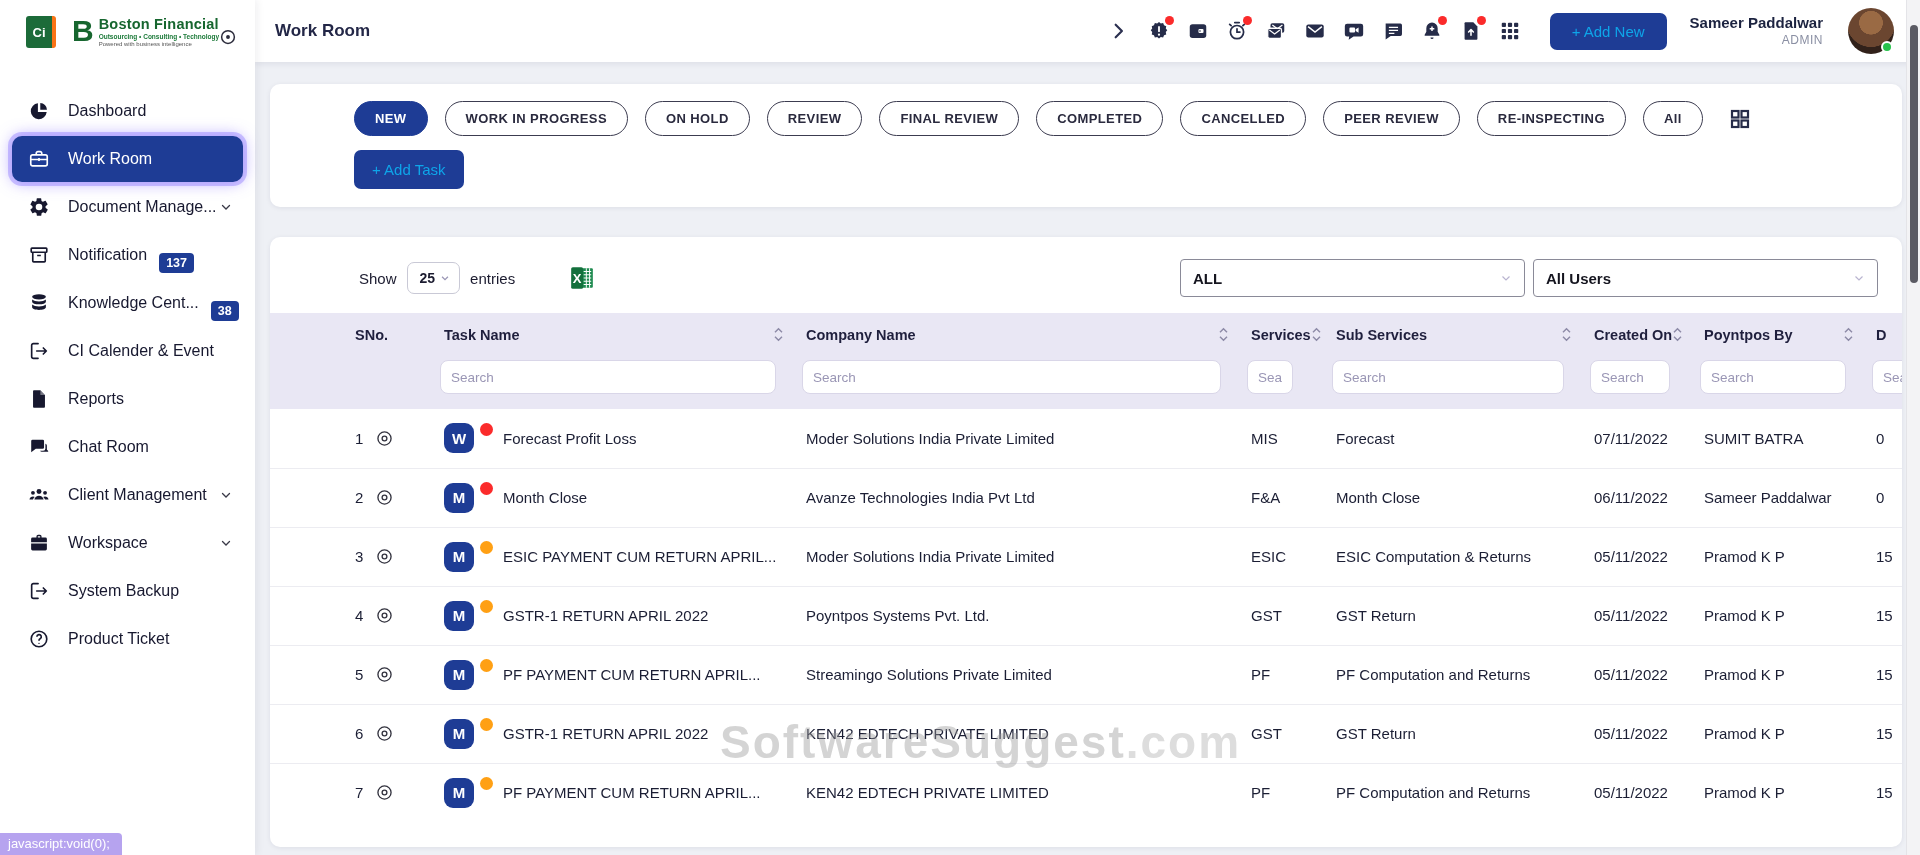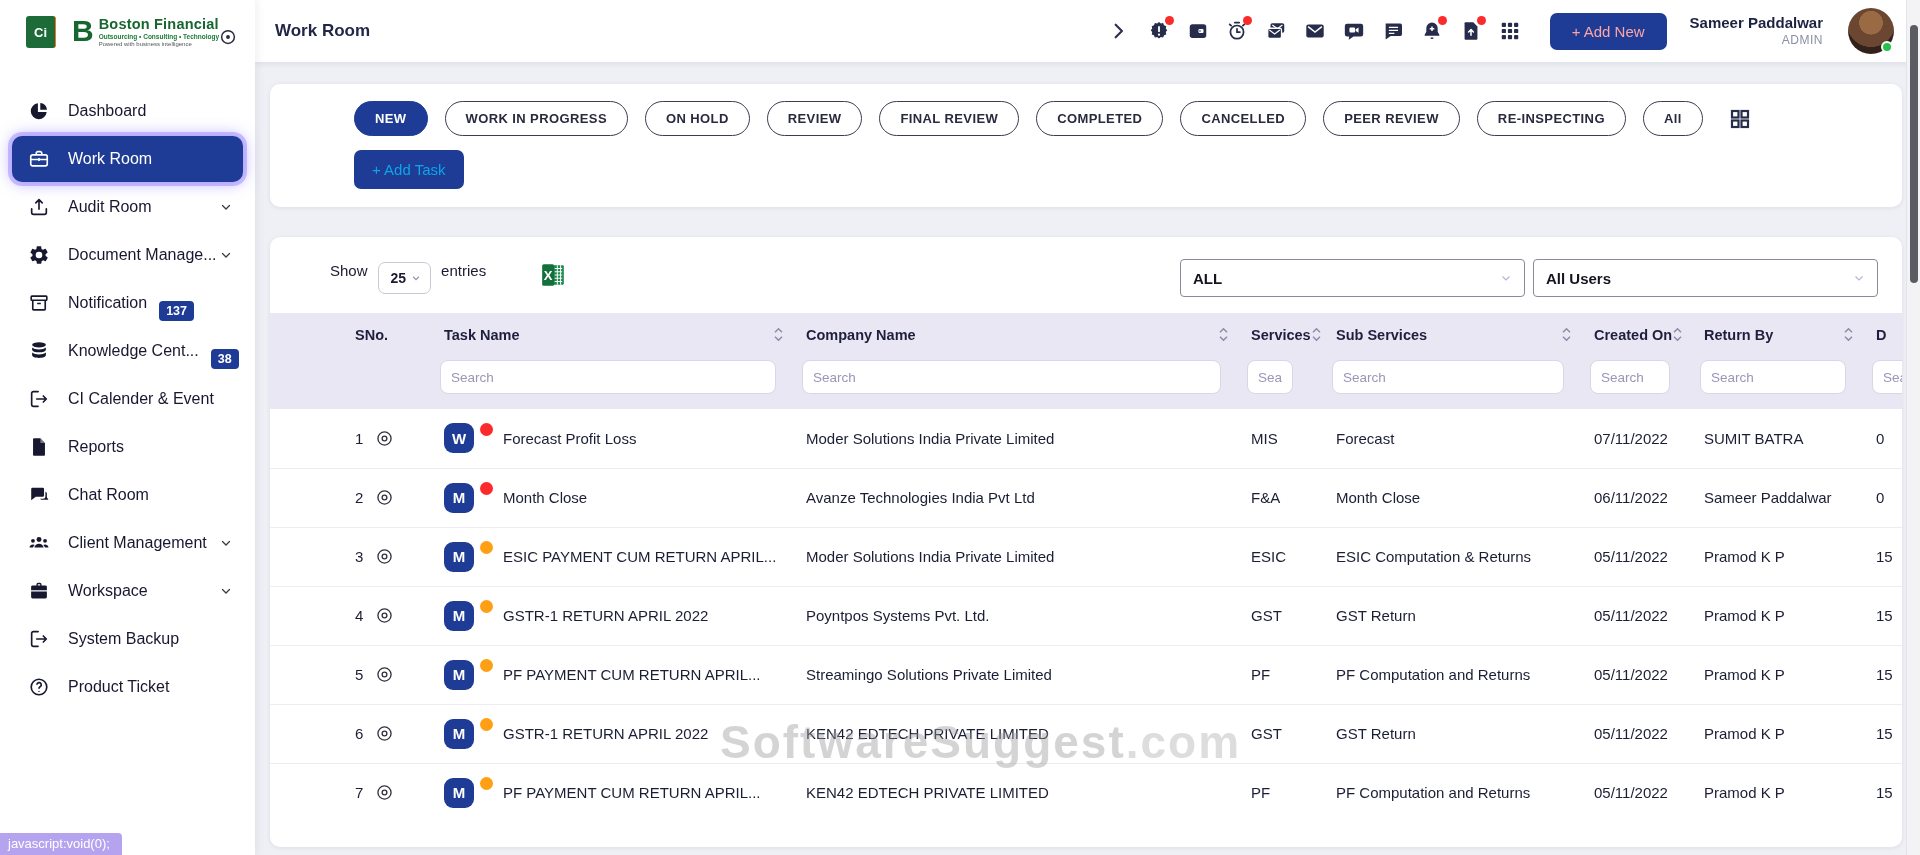--- a/index.html
+++ b/index.html
@@ -4,21 +4,21 @@
 <style>
   * { box-sizing: border-box; margin: 0; padding: 0; }
   html,body { width:1920px; height:855px; overflow:hidden; }
   body { font-family:"Liberation Sans", sans-serif; background:#eef0f5; color:#1c1d3a; }
   .app { display:flex; width:100%; height:100%; position:relative; }
 
   
   aside { width:255px; min-width:255px; background:#fff; position:relative; z-index:6;
           box-shadow:2px 0 8px rgba(25,25,60,.07); }
   .logo-row { display:flex; align-items:flex-start; padding:16px 12px 12px 26px; position:relative; height:76px; }
-  .ci-box { width:30px; height:32px; background:#1c6b39; border-right:1px solid #f97316; border-radius:3px;
+  .ci-box { width:30px; height:32px; background:#1c6b39; border-right:4px solid #f97316; border-radius:3px;
             color:#fff; font-weight:bold; font-size:13px; display:flex; align-items:center; justify-content:center; }
   .brand { margin-left:16px; display:flex; }
   .brand-mark { font-size:30px; line-height:30px; font-weight:bold; color:#17662f; margin-right:5px; }
   .brand-name { font-size:14.5px; font-weight:bold; color:#17662f; letter-spacing:.2px; }
   .brand-tag1 { font-size:6.5px; color:#1c7a39; font-weight:bold; margin-top:1px; }
   .brand-tag2 { font-size:6px; color:#555; margin-top:1px; }
   .pin-icon { position:absolute; right:18px; top:28px; width:18px; height:18px; color:#2b2b3b; cursor:pointer; }
   nav { padding:10px 0 0 0; }
   .nav-item { display:flex; align-items:center; height:46px; margin:2px 12px 2px 0; padding-left:28px;
               color:#17182f; font-size:16px; font-weight:500; text-decoration:none; cursor:pointer; position:relative; }
@@ -37,21 +37,21 @@
   .main { flex:1; display:flex; flex-direction:column; min-width:0; }
   header { height:62px; background:#fff; display:flex; align-items:center; padding:0 26px 0 20px;
            box-shadow:0 2px 6px rgba(25,25,60,.08); position:relative; z-index:5; }
   .page-title { font-size:17px; font-weight:bold; color:#232747; }
   .header-right { margin-left:auto; display:flex; align-items:center; gap:13px; }
   .hicon { position:relative; width:26px; height:26px; border:none; background:transparent; color:#262c49;
            cursor:pointer; padding:2px; }
   .hicon .dot { position:absolute; top:-2px; right:-2px; width:9px; height:9px; background:#fb2b2b;
                 border-radius:50%; }
   .chev-btn { width:20px; height:20px; border:none; background:transparent; color:#2b3050; cursor:pointer; margin-right:4px; }
-  .add-new-btn { background:#1e3c95; color:#fca5a5; border:none; font-size:15px; font-weight:500;
+  .add-new-btn { background:#1e3c95; color:#0ea5e9; border:none; font-size:15px; font-weight:500;
                  padding:10px 22px; border-radius:7px; cursor:pointer; margin:0 10px 0 14px; font-family:inherit; }
   .user-block { text-align:right; margin-right:12px; line-height:1.25; }
   .user-name { font-size:15px; font-weight:bold; color:#1c2340; }
   .user-role { font-size:12px; color:#8a8fa3; letter-spacing:.5px; }
   .avatar { width:46px; height:46px; border-radius:50%; position:relative; flex:0 0 46px;
             background:radial-gradient(circle at 50% 32%, #9a6a44 0 30%, #6b4630 31% 62%, #31211a 63% 100%); }
   .avatar .status { position:absolute; right:1px; bottom:1px; width:12px; height:12px; background:#27c24c;
                     border:2px solid #fff; border-radius:50%; }
 
   .content { padding:22px 18px 0 15px; overflow:hidden; flex:1; }
@@ -60,21 +60,21 @@
   .pills-row { display:flex; align-items:center; gap:17px; margin-left:48px; flex-wrap:nowrap; }
   .pill { border:1px solid #3c3c50; background:#fff; color:#2a2a3e; font-size:13px; font-weight:bold;
           letter-spacing:.4px; padding:9px 20px; border-radius:20px; cursor:pointer; white-space:nowrap; font-family:inherit; }
   .pill.active { background:#1e3c95; border-color:#1e3c95; color:#fff; }
   .grid-view-btn { width:24px; height:24px; border:none; background:transparent; color:#262c49; cursor:pointer; margin-left:8px; }
   .add-task-btn { background:#1e3c95; color:#0ea5e9; border:none; font-size:15px; font-weight:500;
                   padding:11px 18px; border-radius:7px; cursor:pointer; margin:14px 0 0 48px; font-family:inherit; }
 
   .table-card { position:relative; padding-top:1px; height:610px; overflow:hidden; }
   .controls { display:flex; align-items:center; padding:21px 24px 16px 24px; }
-  .show-group { display:flex; align-items:flex-start; gap:10px; margin-left:36px; font-size:15px; color:#1b1b2f; }
+  .show-group { display:flex; align-items:center; gap:10px; margin-left:65px; font-size:15px; color:#1b1b2f; }
   .page-size { display:flex; align-items:center; gap:5px; border:1px solid #c9c9d6; border-radius:7px;
                padding:7px 9px 7px 12px; font-weight:bold; font-size:14px; cursor:pointer; }
   .page-size .sel-chev { width:10px; height:10px; color:#9a96b5; }
   .excel-btn { border:none; background:transparent; width:26px; height:26px; margin-left:44px; cursor:pointer; padding:0; }
   .dd { display:flex; align-items:center; border:1px solid #8a8a98; border-radius:4px; height:38px;
         width:345px; padding:0 12px; font-size:15px; font-weight:bold; color:#15151f; cursor:pointer; background:#fff; }
   .dd .sel-chev { margin-left:auto; width:12px; height:12px; color:#b9b4d0; }
   .dd-group { margin-left:auto; display:flex; gap:8px; }
 
   table { border-collapse:collapse; table-layout:fixed; width:1632px; }
@@ -149,34 +149,20 @@
           <span class="icn nav-icn">
             <svg viewBox="0 0 24 24" fill="none" stroke="currentColor" stroke-width="1.8">
               <rect x="3" y="7.5" width="18" height="12" rx="2"></rect>
               <path d="M9 7.5V5.8A1.8 1.8 0 0 1 10.8 4h2.4A1.8 1.8 0 0 1 15 5.8v1.7M3 12.5h18M12 10.8v3.4"></path>
             </svg>
           </span>
           <span class="nav-label">Work Room</span>
         </a>
         <a class="nav-item">
           <span class="icn nav-icn">
-            <svg viewBox="0 0 24 24" fill="none" stroke="currentColor" stroke-width="1.8" stroke-linecap="round" stroke-linejoin="round">
-              <path d="M12 14.5V4m0 0L8.5 7.5M12 4l3.5 3.5"></path>
-              <path d="M4 14v4a2 2 0 0 0 2 2h12a2 2 0 0 0 2-2v-4"></path>
-            </svg>
-          </span>
-          <span class="nav-label">Audit Room</span>
-          <span class="nav-chev icn">
-            <svg viewBox="0 0 24 24" fill="none" stroke="currentColor" stroke-width="2.2" stroke-linecap="round">
-              <path d="M6 9.5l6 6 6-6"></path>
-            </svg>
-          </span>
-        </a>
-        <a class="nav-item">
-          <span class="icn nav-icn">
             <svg viewBox="0 0 24 24" fill="currentColor">
               <path d="M19.14 12.94c.04-.3.06-.61.06-.94s-.02-.64-.07-.94l2.03-1.58a.5.5 0 0 0 .12-.64l-1.92-3.32a.5.5 0 0 0-.61-.22l-2.39.96a7.3 7.3 0 0 0-1.62-.94l-.36-2.54a.5.5 0 0 0-.5-.42h-3.84a.5.5 0 0 0-.5.42l-.36 2.54c-.59.24-1.13.56-1.62.94l-2.39-.96a.5.5 0 0 0-.61.22L2.74 8.87a.5.5 0 0 0 .12.64l2.03 1.58c-.05.3-.07.63-.07.94s.02.64.07.94l-2.03 1.58a.5.5 0 0 0-.12.64l1.92 3.32c.14.24.42.34.61.22l2.39-.96c.5.38 1.03.7 1.62.94l.36 2.54c.04.24.25.42.5.42h3.84c.25 0 .46-.18.5-.42l.36-2.54c.59-.24 1.13-.56 1.62-.94l2.39.96c.23.09.47 0 .61-.22l1.92-3.32a.5.5 0 0 0-.12-.64l-2.01-1.58zM12 15.6A3.6 3.6 0 1 1 12 8.4a3.6 3.6 0 0 1 0 7.2z"></path>
             </svg>
           </span>
           <span class="nav-label">Document Manage...</span>
           <span class="nav-chev icn">
             <svg viewBox="0 0 24 24" fill="none" stroke="currentColor" stroke-width="2.2" stroke-linecap="round">
               <path d="M6 9.5l6 6 6-6"></path>
             </svg>
           </span>
@@ -529,21 +515,21 @@
                         <path d="M2 6l4-4 4 4"></path>
                       </svg>
                       <svg viewBox="0 0 12 8" fill="none" stroke="currentColor" stroke-width="1.6">
                         <path d="M2 2l4 4 4-4"></path>
                       </svg>
                     </span>
                   </span>
                 </th>
                 <th class="col-created_by">
                   <span class="th-inner">
-                    <span>Return By</span>
+                    <span>Poyntpos By</span>
                     <span class="sort">
                       <svg viewBox="0 0 12 8" fill="none" stroke="currentColor" stroke-width="1.6">
                         <path d="M2 6l4-4 4 4"></path>
                       </svg>
                       <svg viewBox="0 0 12 8" fill="none" stroke="currentColor" stroke-width="1.6">
                         <path d="M2 2l4 4 4-4"></path>
                       </svg>
                     </span>
                   </span>
                 </th>

